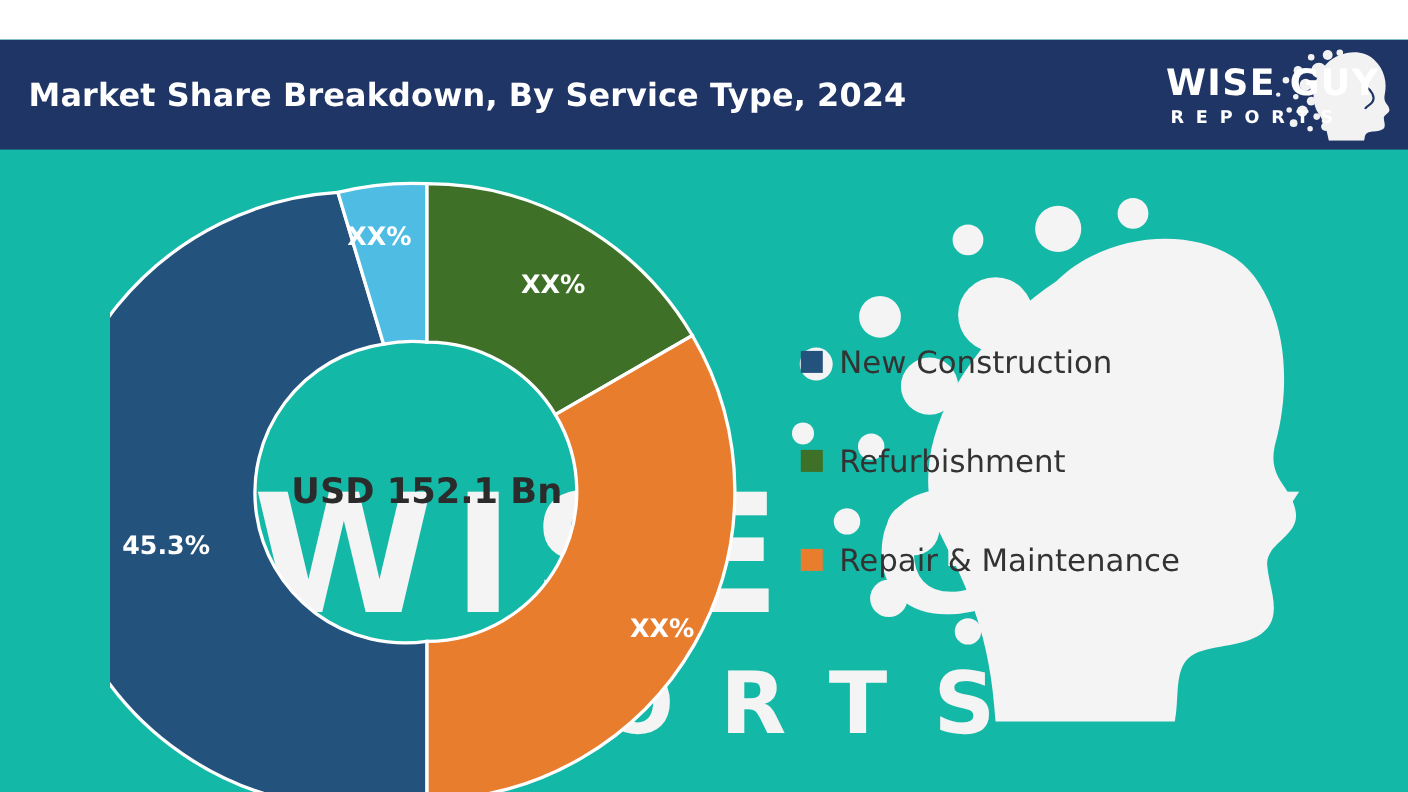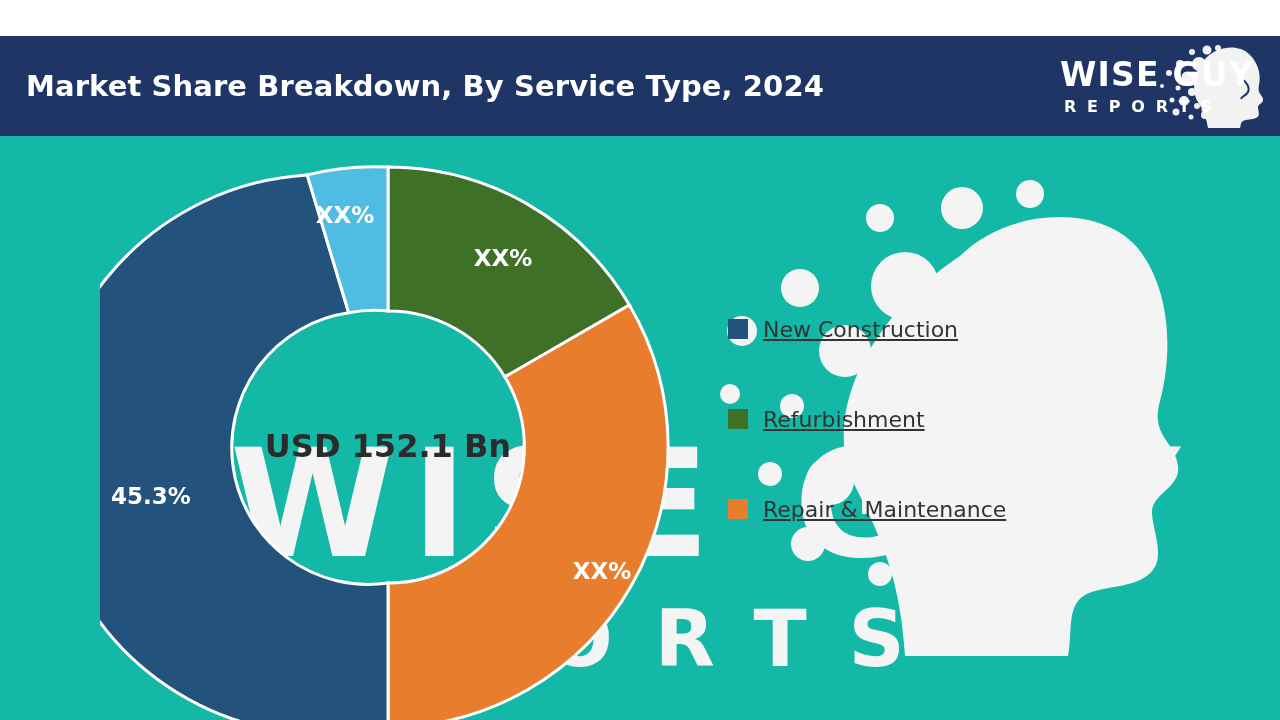--- a/index.html
+++ b/index.html
@@ -96,25 +96,24 @@
     align-items: center;
     height: 90px;
   }
   .legend-swatch {
     width: 20px;
     height: 20px;
     flex: 0 0 20px;
     margin-right: 15px;
   }
   .legend-label {
-    font-size: 22px;
+    font-size: 28px;
     color: #333333;
     white-space: nowrap;
     font-family: "DejaVu Sans", "Liberation Sans", sans-serif;
-    text-decoration: underline;
   }
 </style>
 </head>
 <body>
 
 <div id="page">
 
   <div id="header-band">
     <div id="chart-title">Market Share Breakdown, By Service Type, 2024</div>
 

